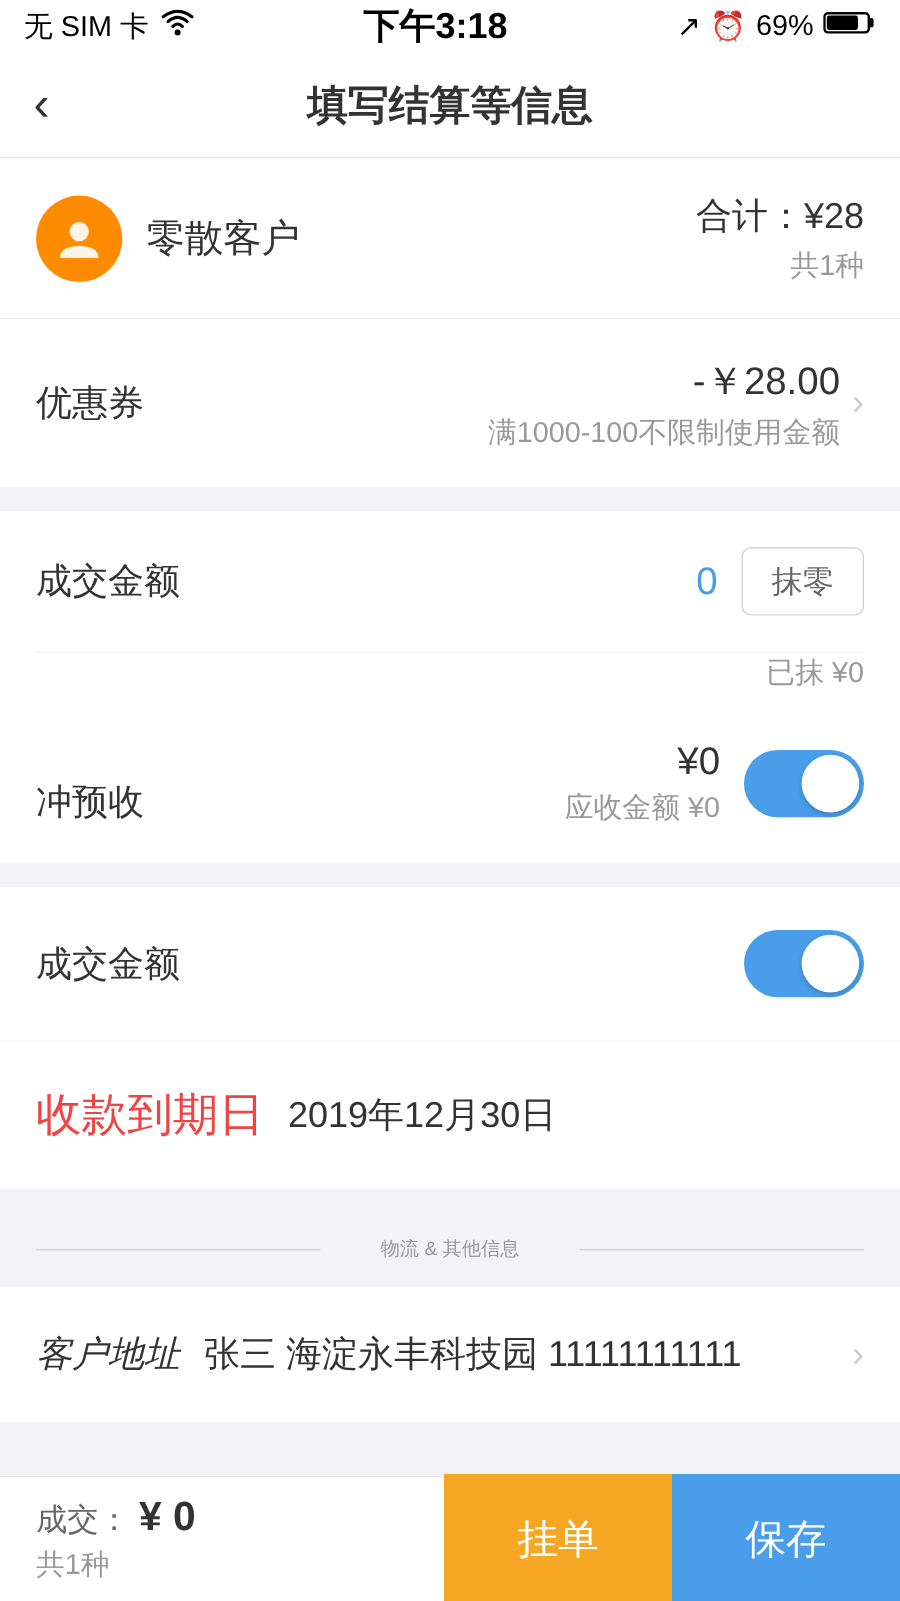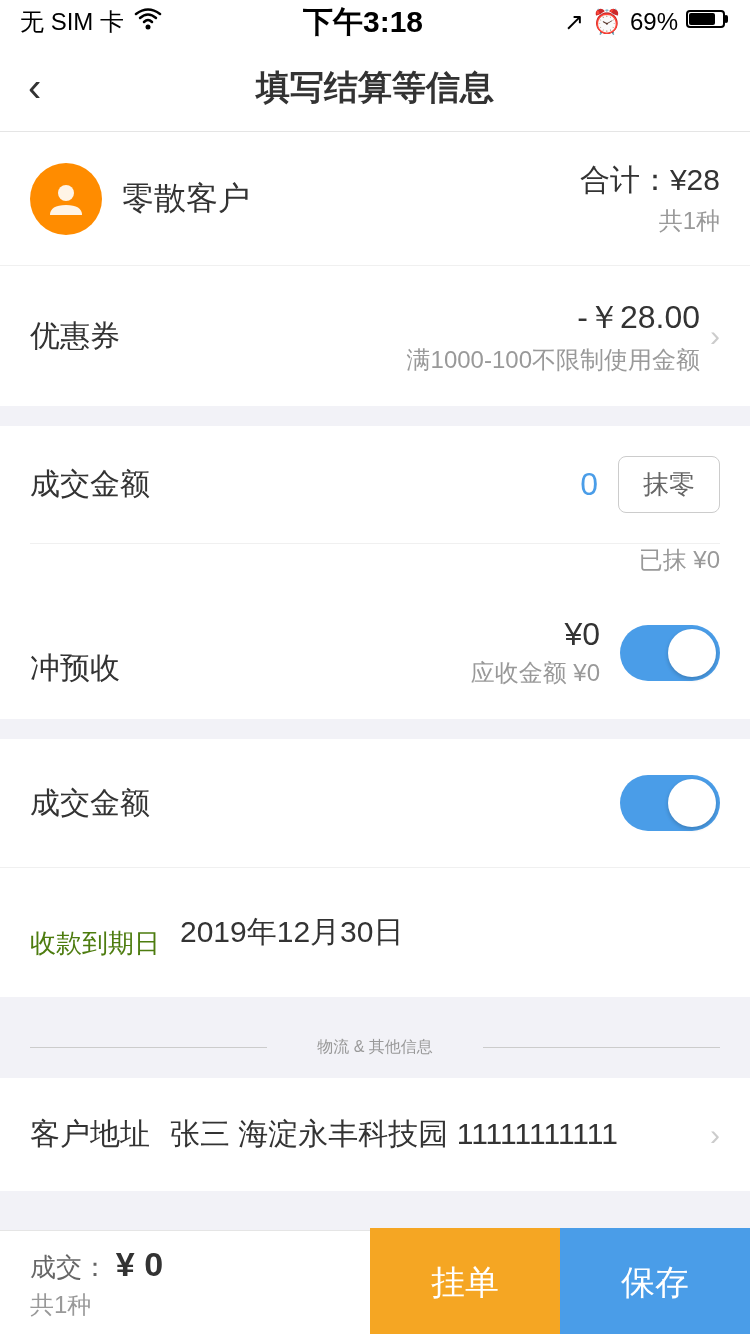--- a/index.html
+++ b/index.html
@@ -243,24 +243,23 @@
     .debt-label {
       font-size: 30px;
       color: #333;
     }
     .due-date-row {
       display: flex;
       align-items: center;
       padding: 36px 30px;
     }
     .due-date-label {
-      font-size: 26px;
-      color: #4d7c0f;
+      font-size: 38px;
+      color: #ef4444;
       margin-right: 20px;
-      margin-top: 22px;
     }
     .due-date-value {
       font-size: 30px;
       color: #333;
     }
 
     
     .logistics-header {
       background: #f2f2f7;
       padding: 20px 0;
@@ -294,20 +293,21 @@
       display: flex;
       align-items: center;
       justify-content: space-between;
       padding: 36px 30px;
     }
     .address-label {
       font-size: 30px;
       color: #333;
       flex-shrink: 0;
       margin-right: 20px;
+      font-style: italic;
     }
     .address-value {
       font-size: 30px;
       color: #333;
       flex: 1;
     }
 
     
     .bottom-bar {
       position: fixed;

